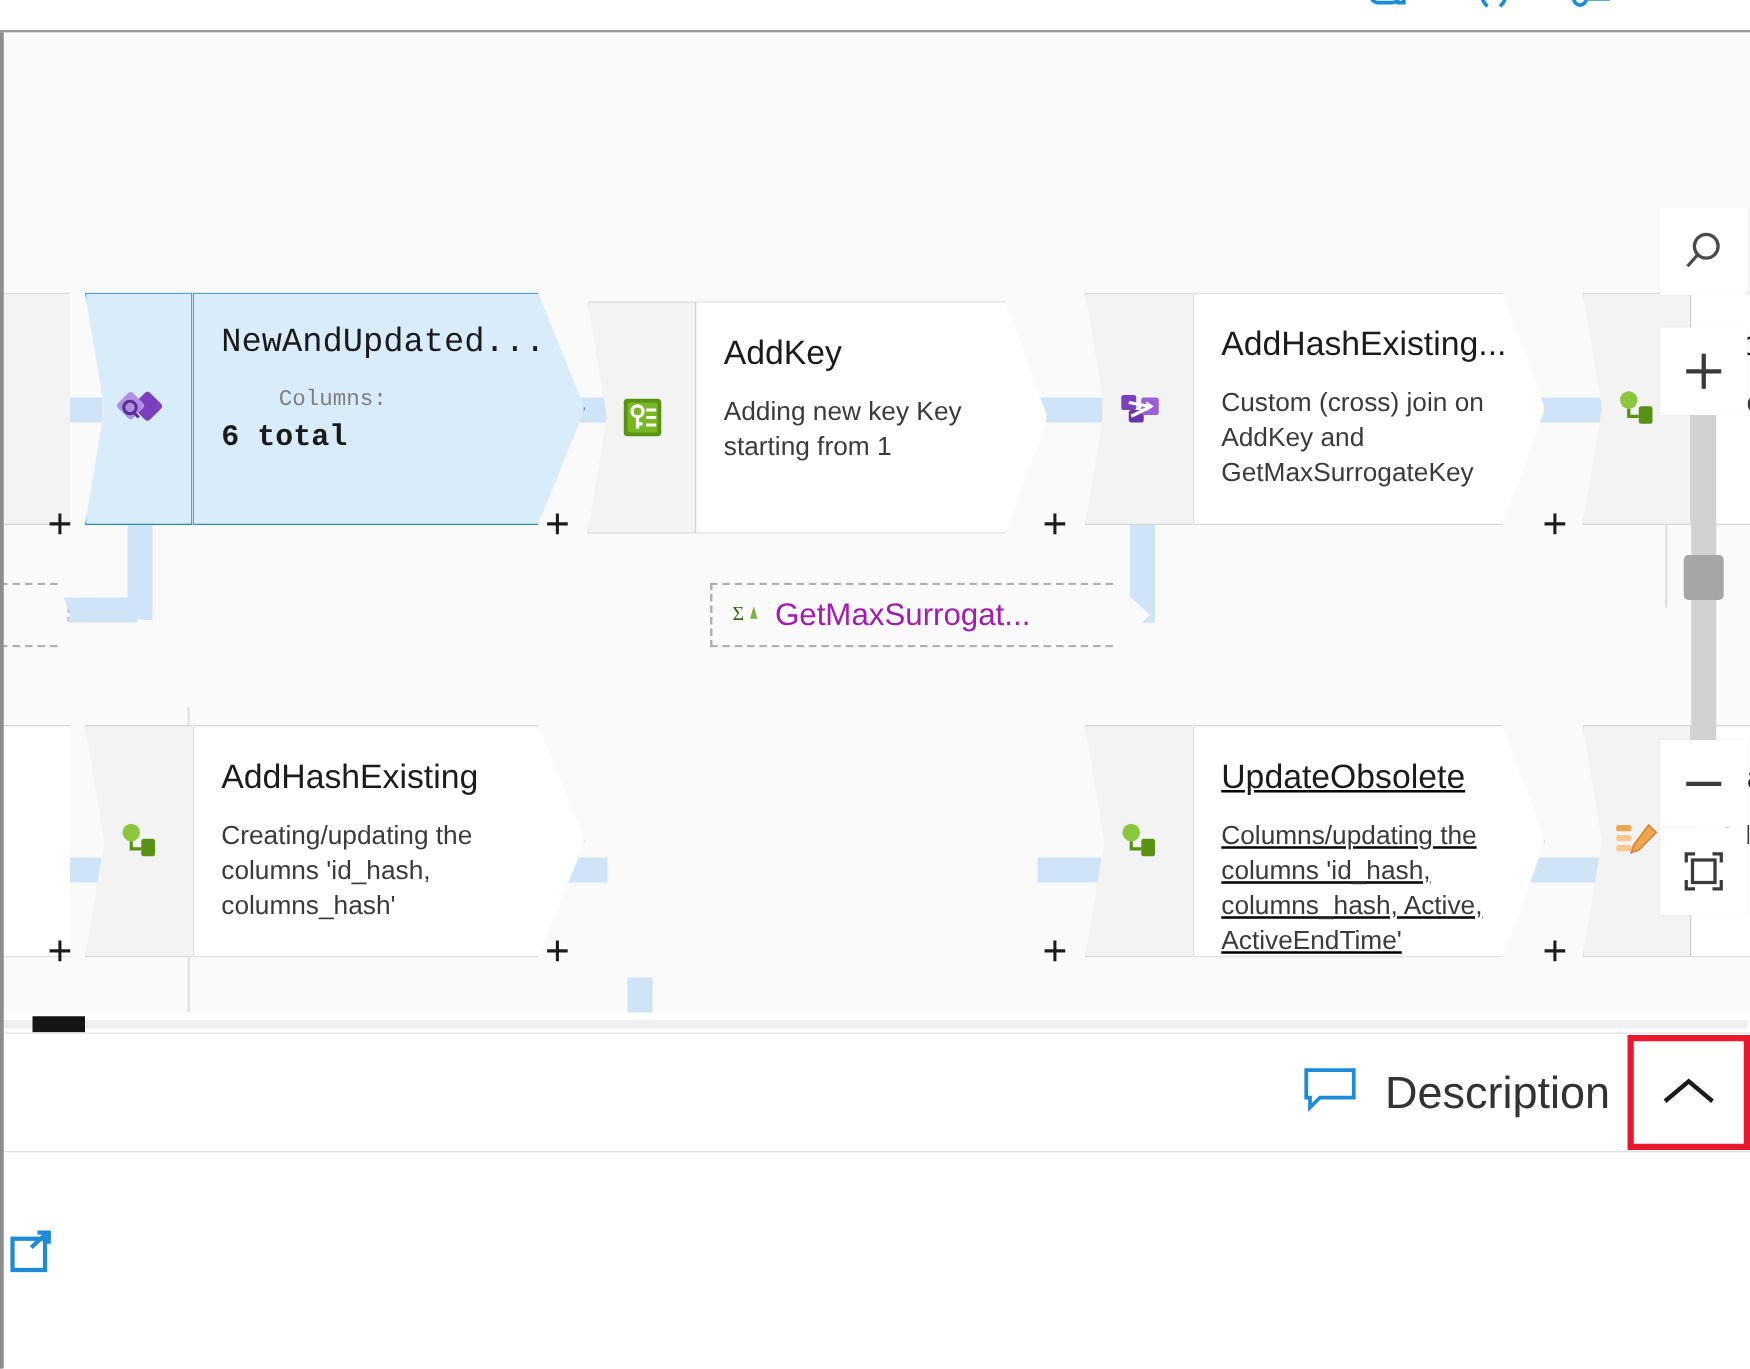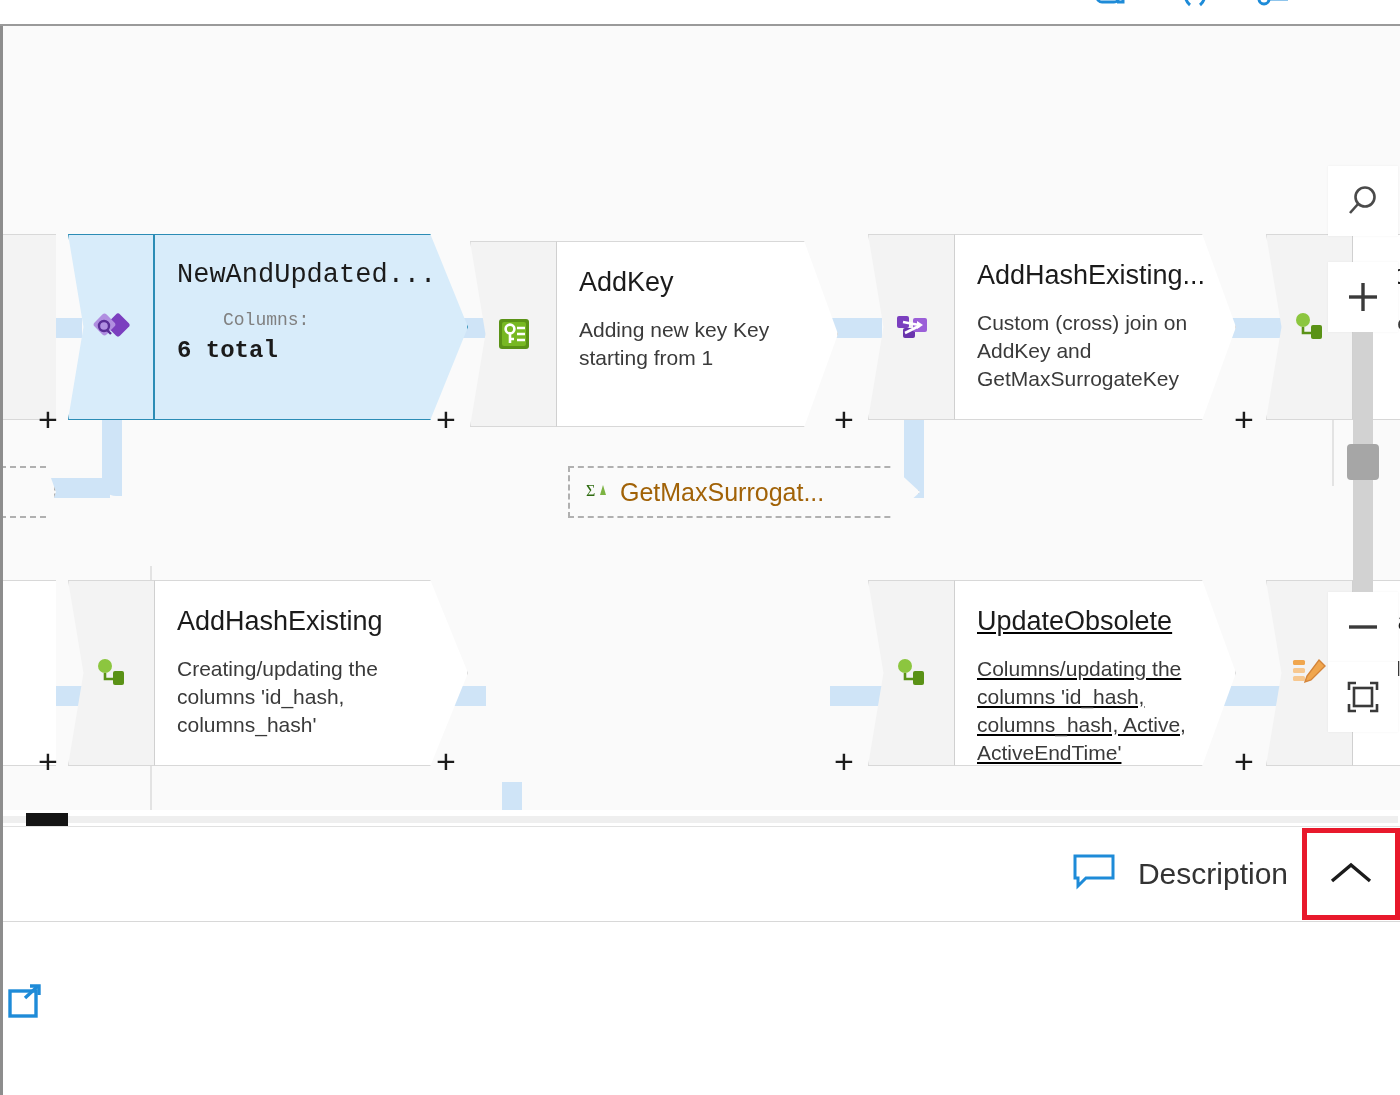--- a/index.html
+++ b/index.html
@@ -127,21 +127,21 @@
     height: 52px;
     display: flex;
     align-items: center;
     padding: 0 26px 0 16px;
     background: #fafafa;
     border: 2px dashed #b0b0b0;
     clip-path: polygon(0 0, 92% 0, 100% 50%, 92% 100%, 0 100%);
   }
   .ref-label {
     font-size: 25px;
-    color: #a16207;
+    color: #a21caf;
     white-space: nowrap;
     margin-left: 8px;
   }
 
   
   .zoom-ctl {
     position: absolute;
     right: 2px;
     width: 70px;
     display: flex;
@@ -200,21 +200,21 @@
     align-items: center;
     justify-content: flex-end;
     padding-right: 0;
   }
   .desc-inner {
     display: flex;
     align-items: center;
     gap: 22px;
   }
   .desc-label {
-    font-size: 30px;
+    font-size: 36px;
     color: #333333;
   }
   .collapse-btn {
     width: 98px; height: 92px;
     margin-left: 14px;
     border: 5px solid #e8192c;
     background: #ffffff;
     display: flex; align-items: center; justify-content: center;
   }
 

